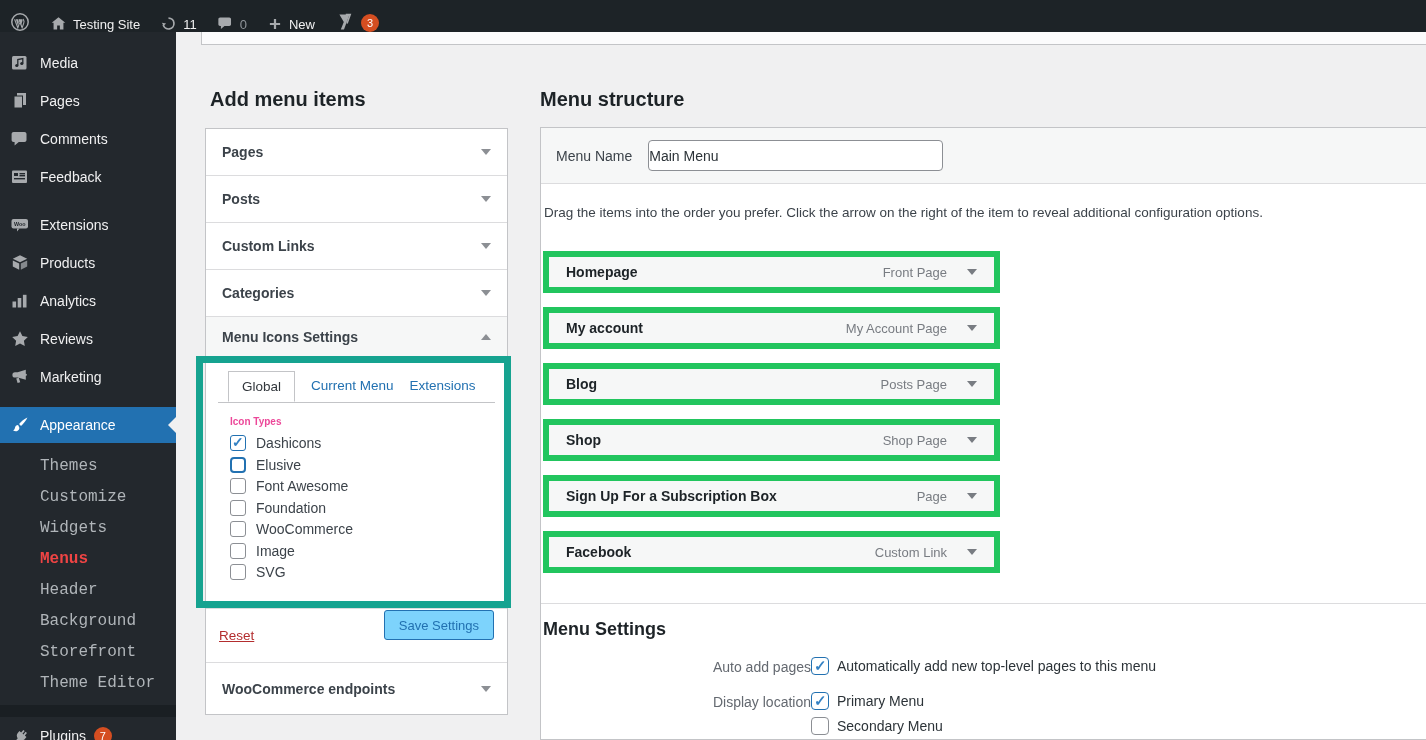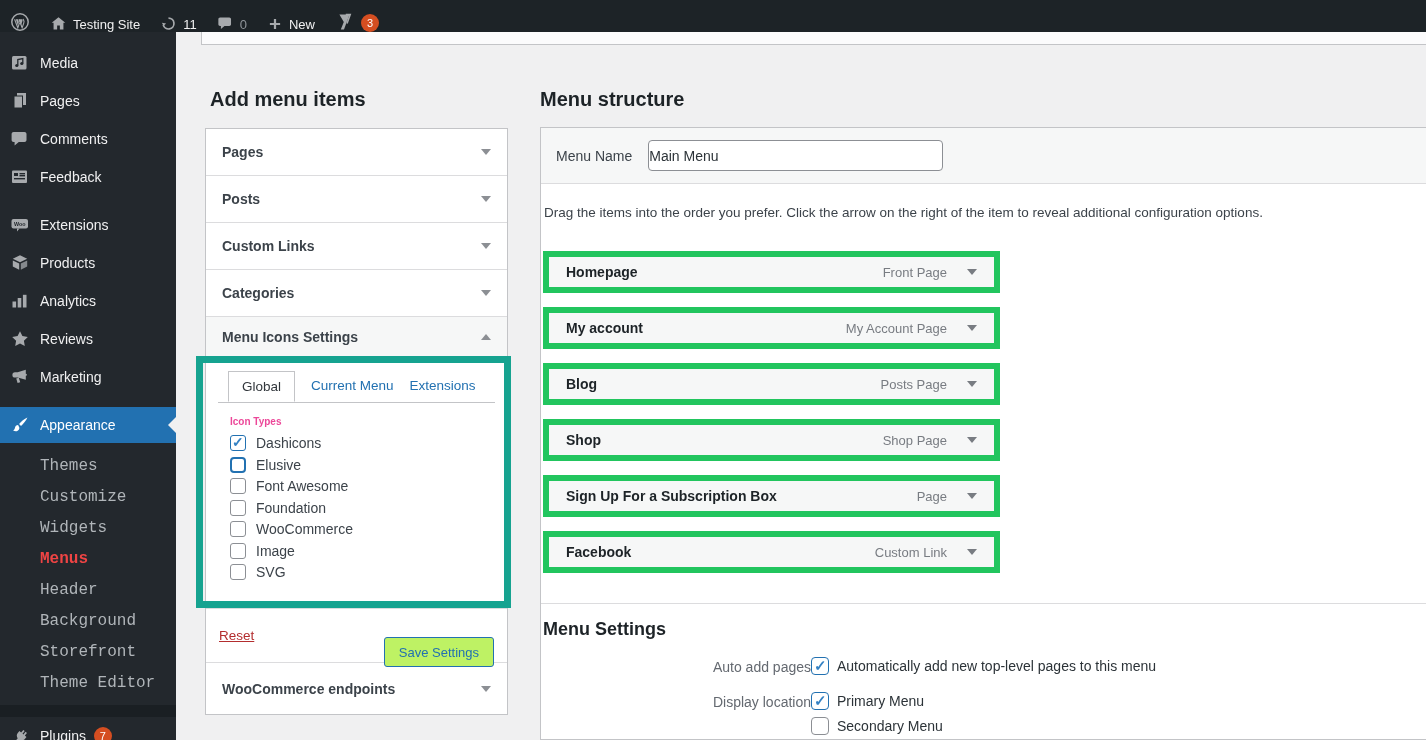--- a/index.html
+++ b/index.html
@@ -60,21 +60,21 @@
   .cb-row { display:flex; align-items:center; margin:0 0 5.5px 12px; font-size:14px; color:#3c434a;text-align:center; }
   .cb { width:16px; height:16px; border:1px solid #8c8f94; border-radius:3px; background:#fff;
     margin-right:10px; position:relative; flex:0 0 16px; cursor:pointer; }
   .cb.checked { border-color:#2271b1; }
   .cb.checked::after { content:"\2713"; position:absolute; left:1px; top:-2px; color:#3582c4;
     font-size:14px; font-weight:bold; }
   .cb.focus { border:2px solid #2271b1; border-radius:4px; }
   .save-row { height:54px; position:relative; border-bottom:1px solid #dcdcde; }
   .reset-link { position:absolute; left:13px; top:19px; color:#b32d2e; font-size:13.5px;
     text-decoration:underline; cursor:pointer; }
-  .save-btn { position:absolute; right:13px; top:28px; height:30px; padding:4px 14px; background:#bef264;
+  .save-btn { position:absolute; right:13px; top:1px; height:30px; padding:4px 14px; background:#7dd3fc;
     border:1px solid #2271b1; border-radius:3px; color:#2271b1; font-size:13px; cursor:pointer;
     font-family:"Liberation Sans", sans-serif; }
   .endpoints-hdr { height:51px; border-bottom:none; }
 
   
   .green-box { position:absolute; left:196px; top:356px; width:315px; height:252px;
     border:7px solid #16a390; z-index:30; pointer-events:none; }
 
   
   .panel { position:absolute; left:540px; top:127px; width:886px; height:613px; background:#fff;

